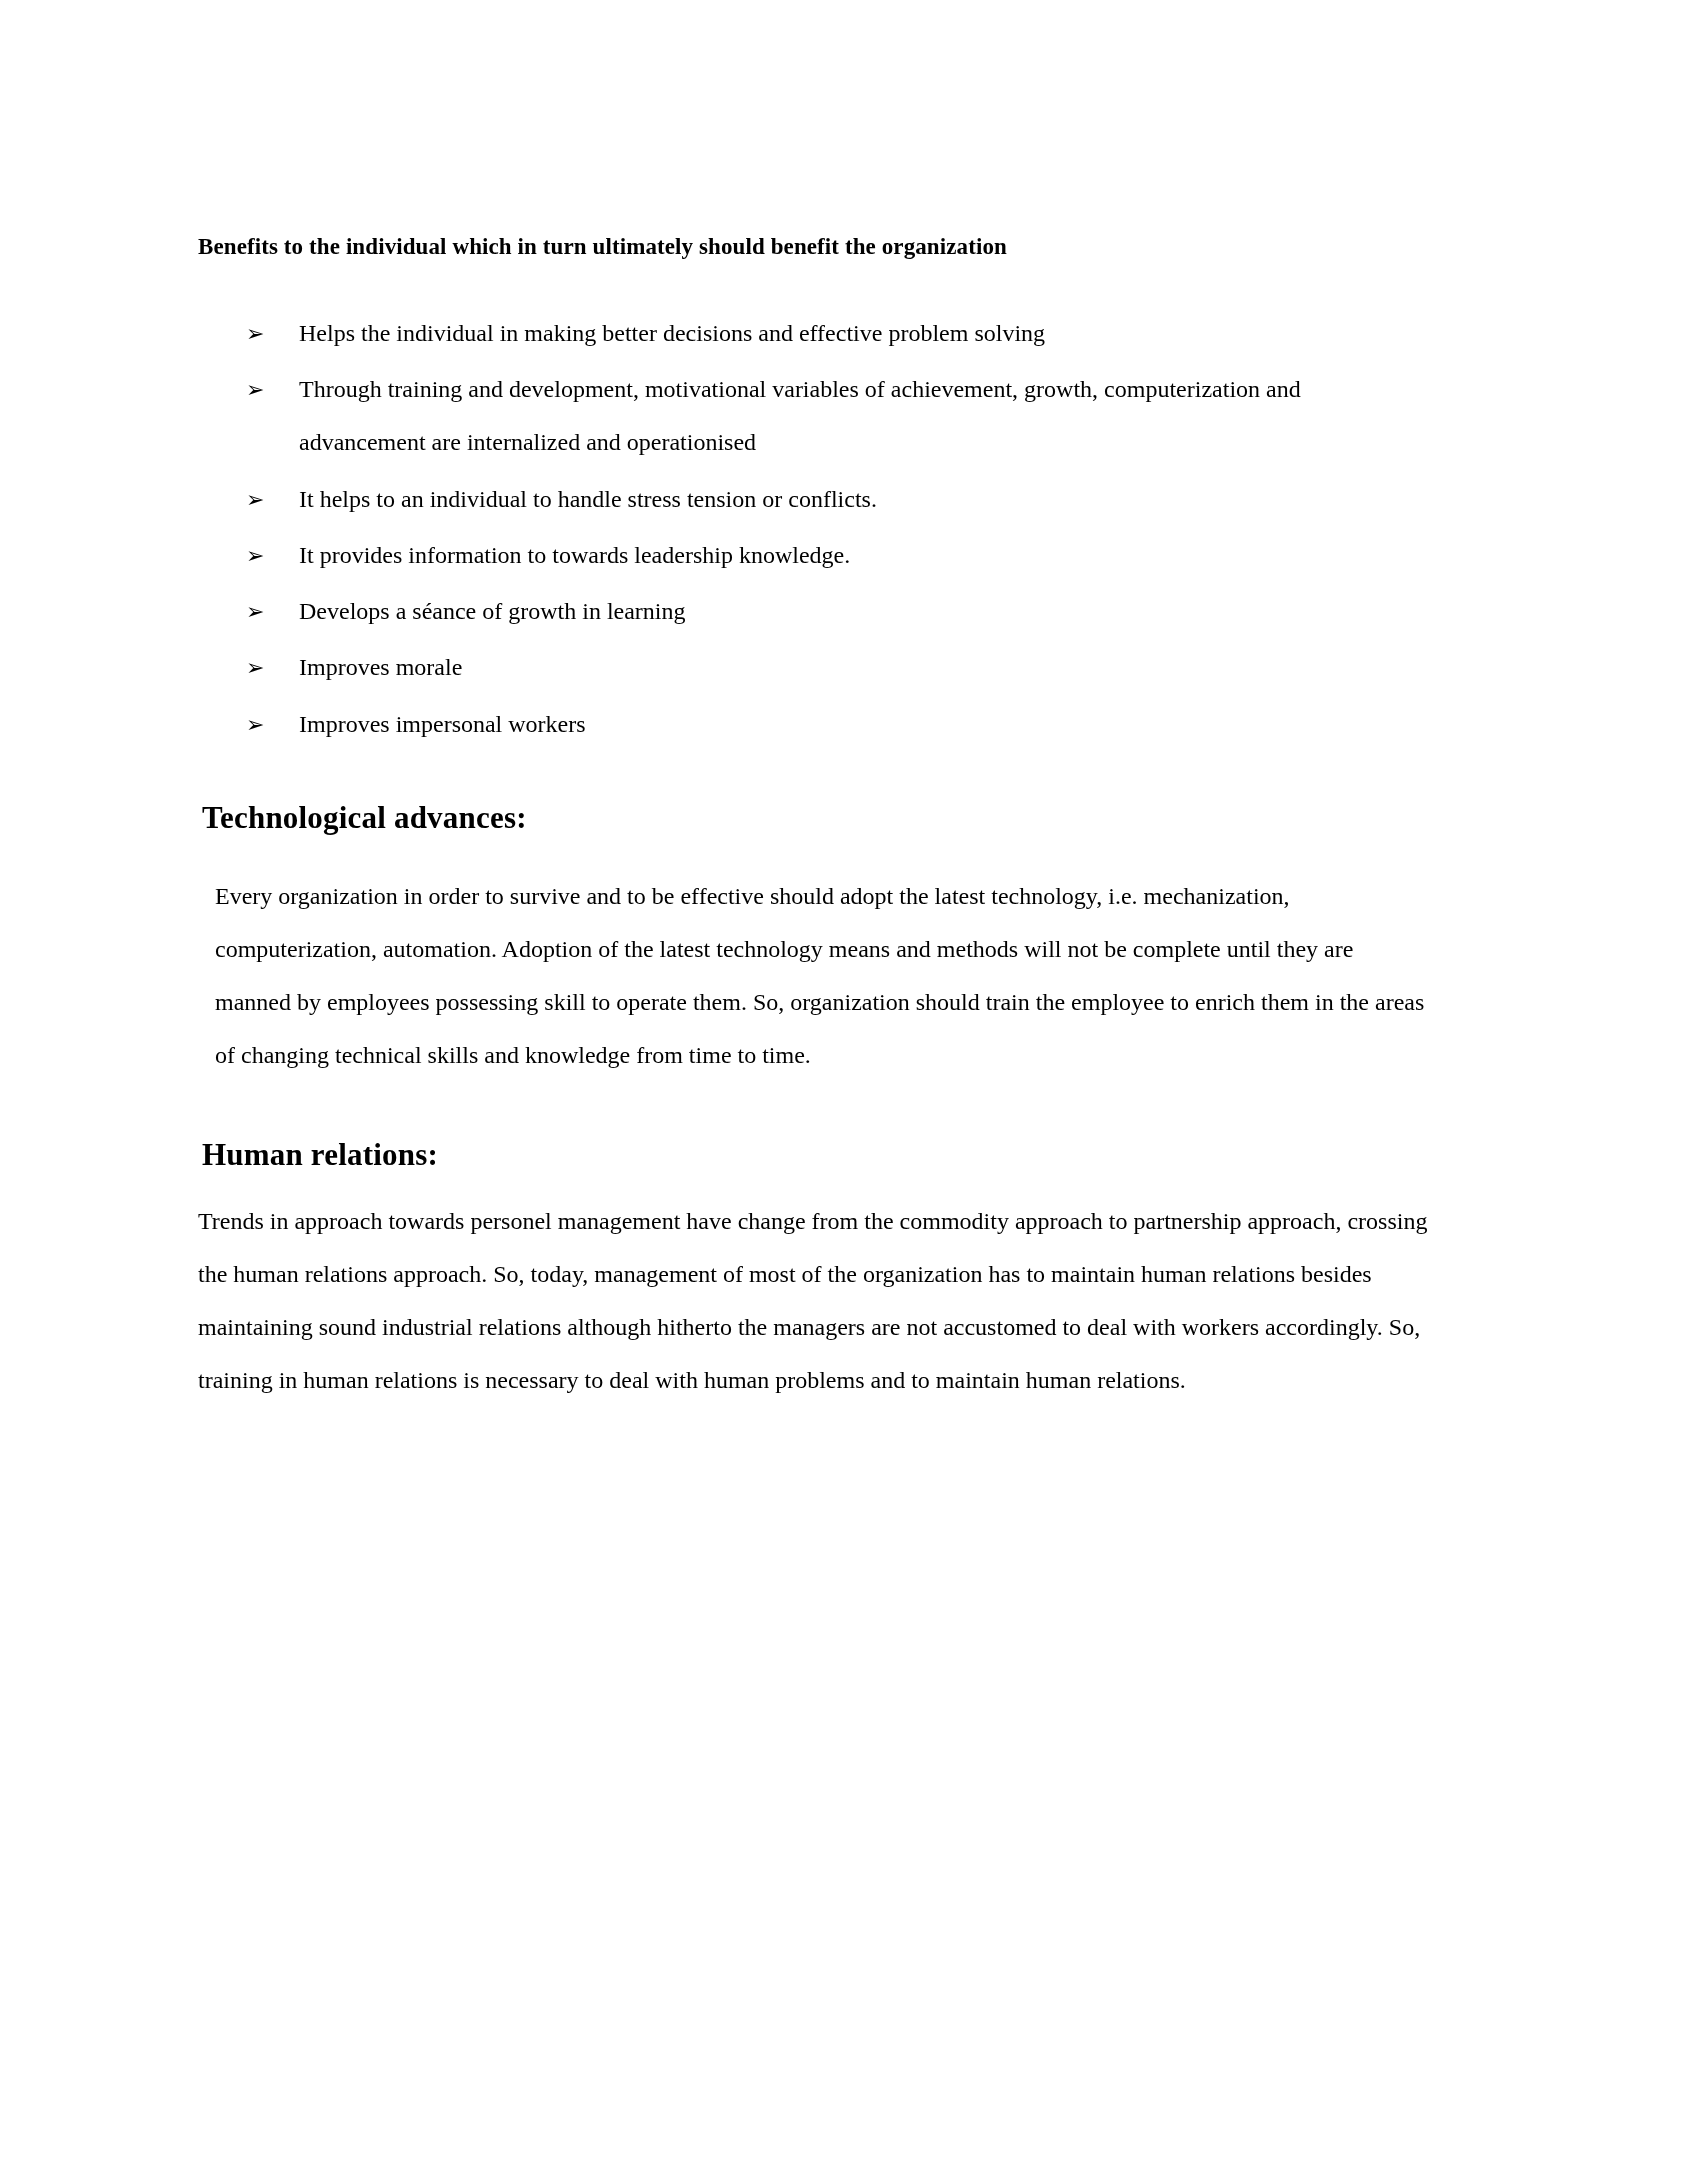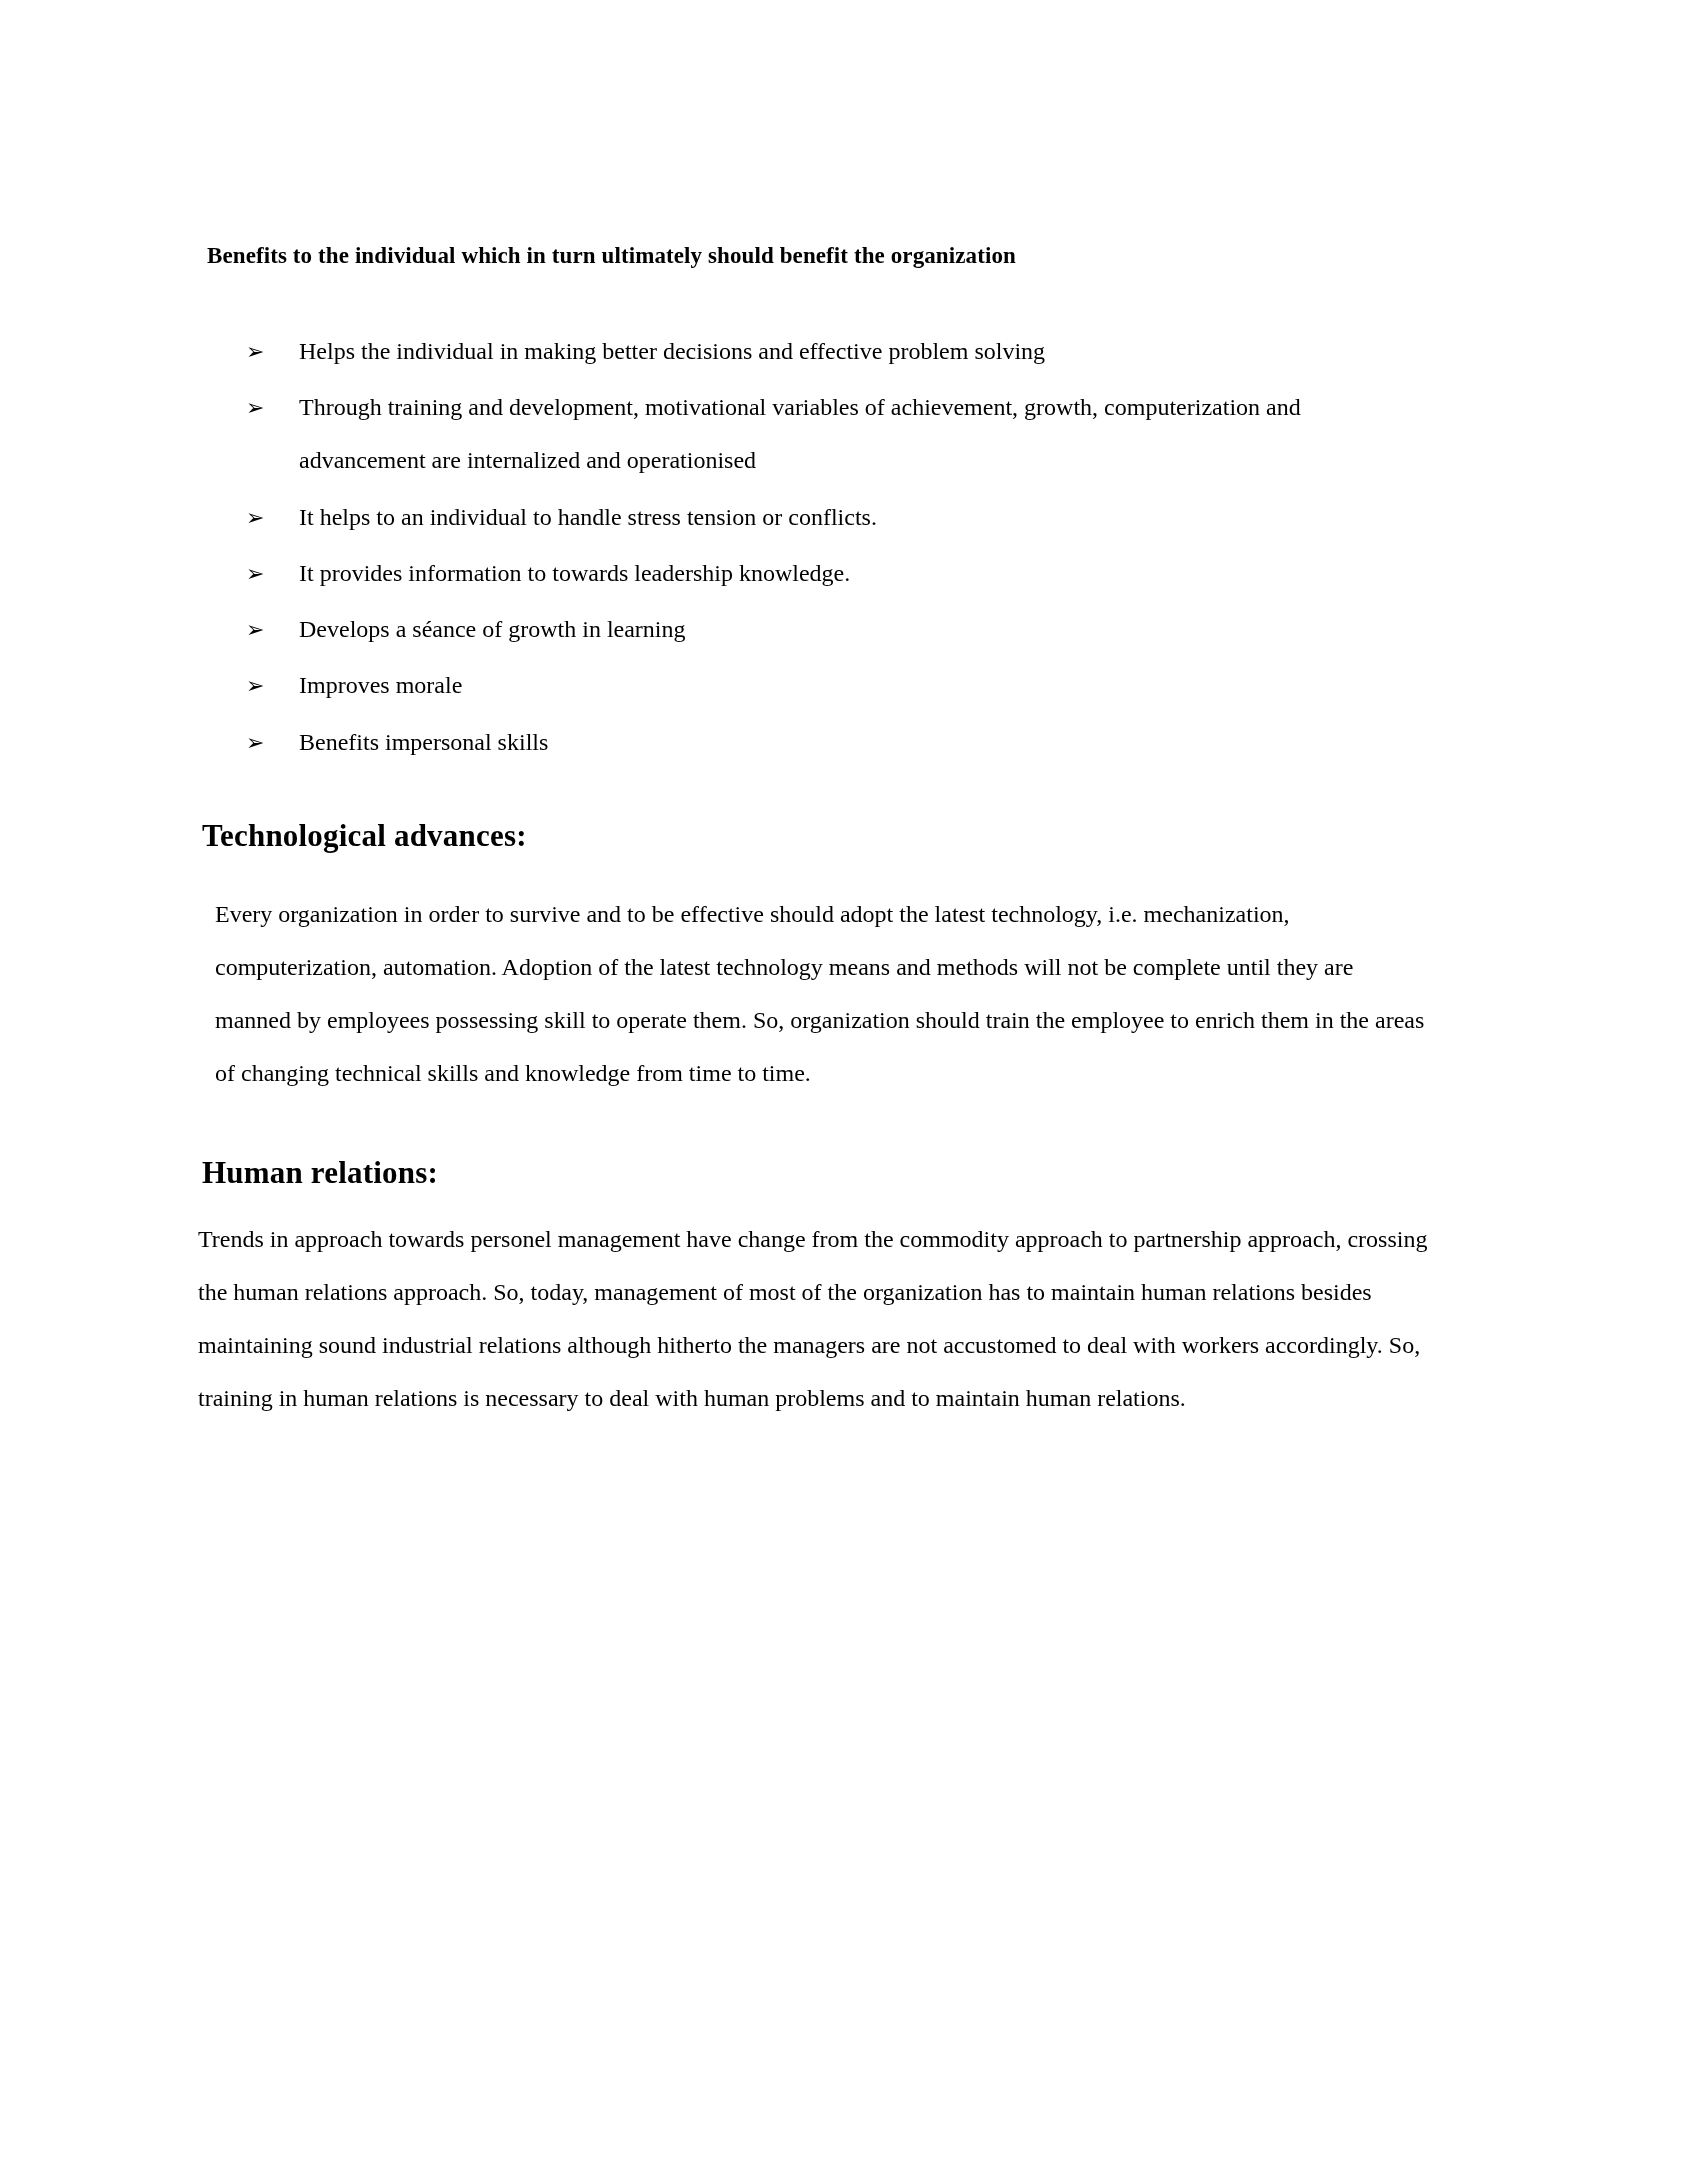--- a/index.html
+++ b/index.html
@@ -28,21 +28,21 @@
     left: 198px;
     top: 0;
     width: 1236px;
   }
 
   
   .doc-heading {
     font-size: 23px;
     font-weight: bold;
     line-height: 30px;
-    margin: 9px;
+    margin: 0;
     padding-top: 232px;
     letter-spacing: 0.1px;
   }
 
   
   .bullet-list {
     list-style: none;
     margin: 0;
     padding: 0;
     padding-top: 45px;
@@ -119,21 +119,21 @@
       <li class="bullet-item">
         <span class="bullet-marker">➢</span>
         <span class="bullet-text">Develops a séance of growth in learning</span>
       </li>
       <li class="bullet-item">
         <span class="bullet-marker">➢</span>
         <span class="bullet-text">Improves morale</span>
       </li>
       <li class="bullet-item">
         <span class="bullet-marker">➢</span>
-        <span class="bullet-text">Benefits impersonal skills</span>
+        <span class="bullet-text">Improves impersonal workers</span>
       </li>
     </ul>
 
     <h2 class="section-heading sh-tech">Technological advances:</h2>
 
     <p class="body-para p-tech">Every organization in order to survive and to be effective should adopt the latest technology, i.e. mechanization, computerization, automation. Adoption of the latest technology means and methods will not be complete until they are manned by employees possessing skill to operate them. So, organization should train the employee to enrich them in the areas of changing technical skills and knowledge from time to time.</p>
 
     <h2 class="section-heading sh-human">Human relations:</h2>
 
     <p class="body-para p-human"> Trends in approach towards personel management have change from the commodity approach to partnership approach, crossing the human relations approach. So, today, management of most of the organization has to maintain human relations besides maintaining sound industrial relations although hitherto the managers are not accustomed to deal with workers accordingly. So, training in human relations is necessary to deal with human problems and to maintain human relations.</p>

